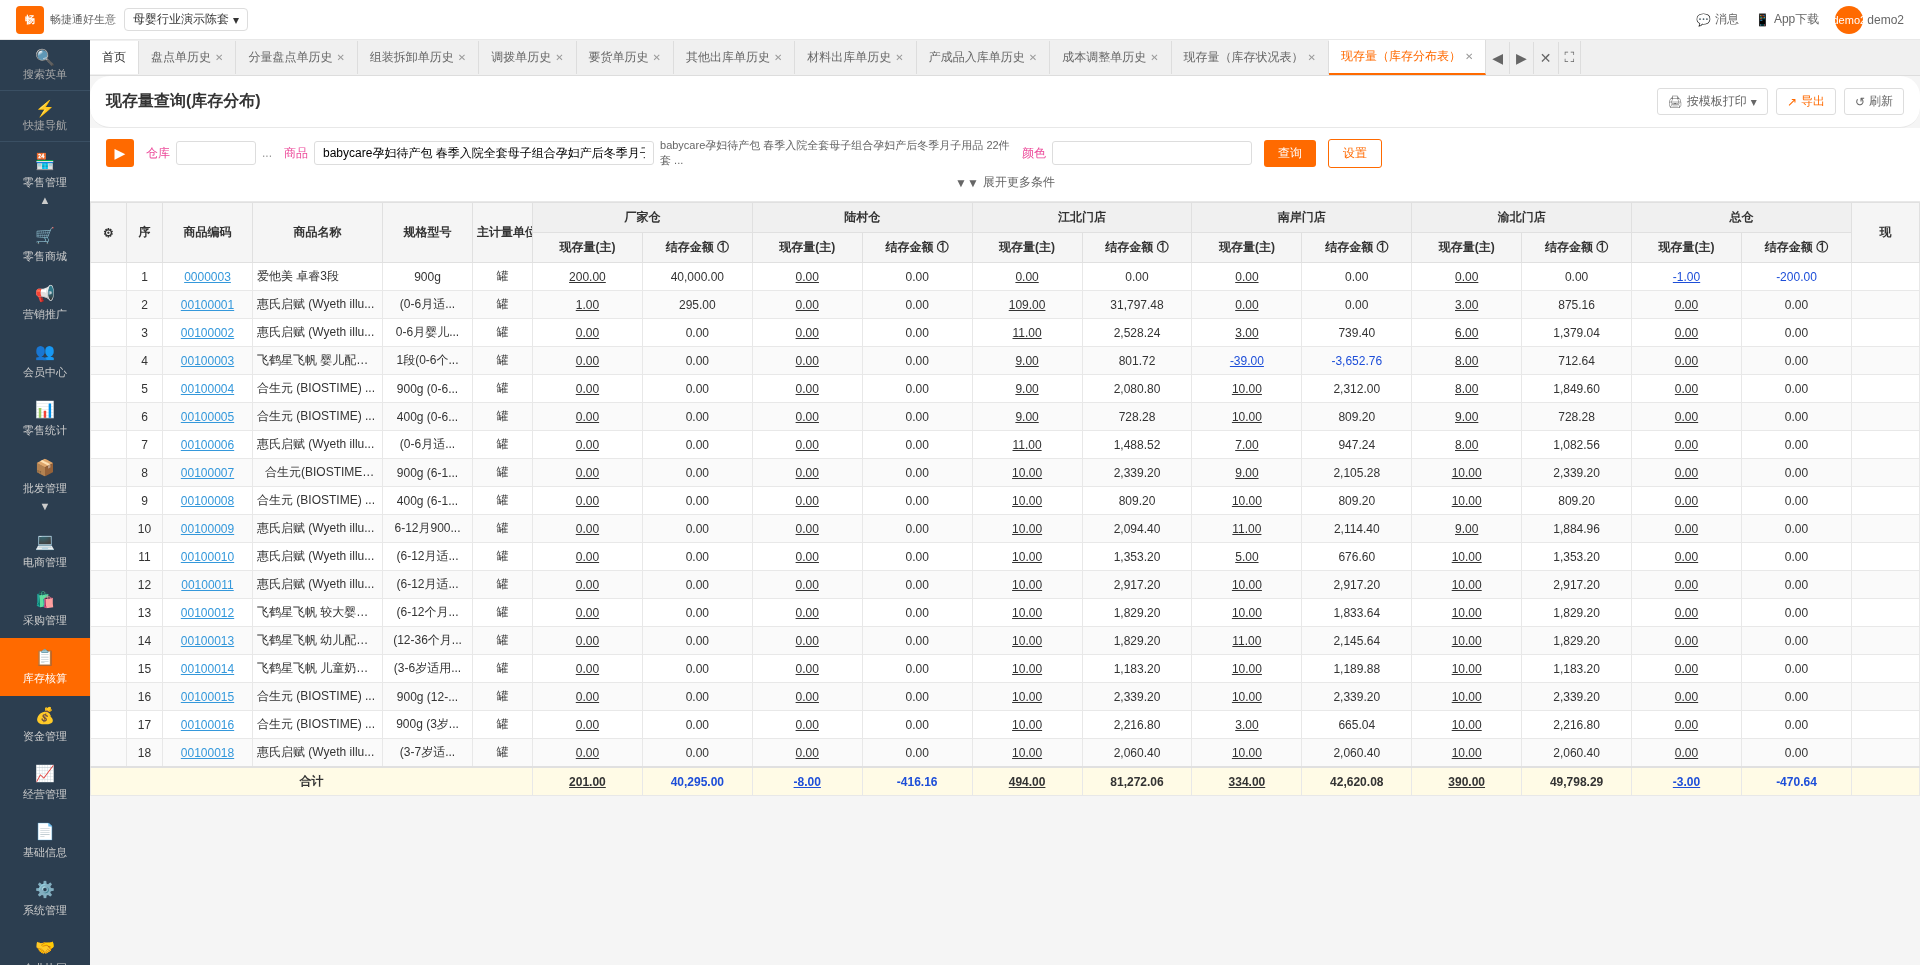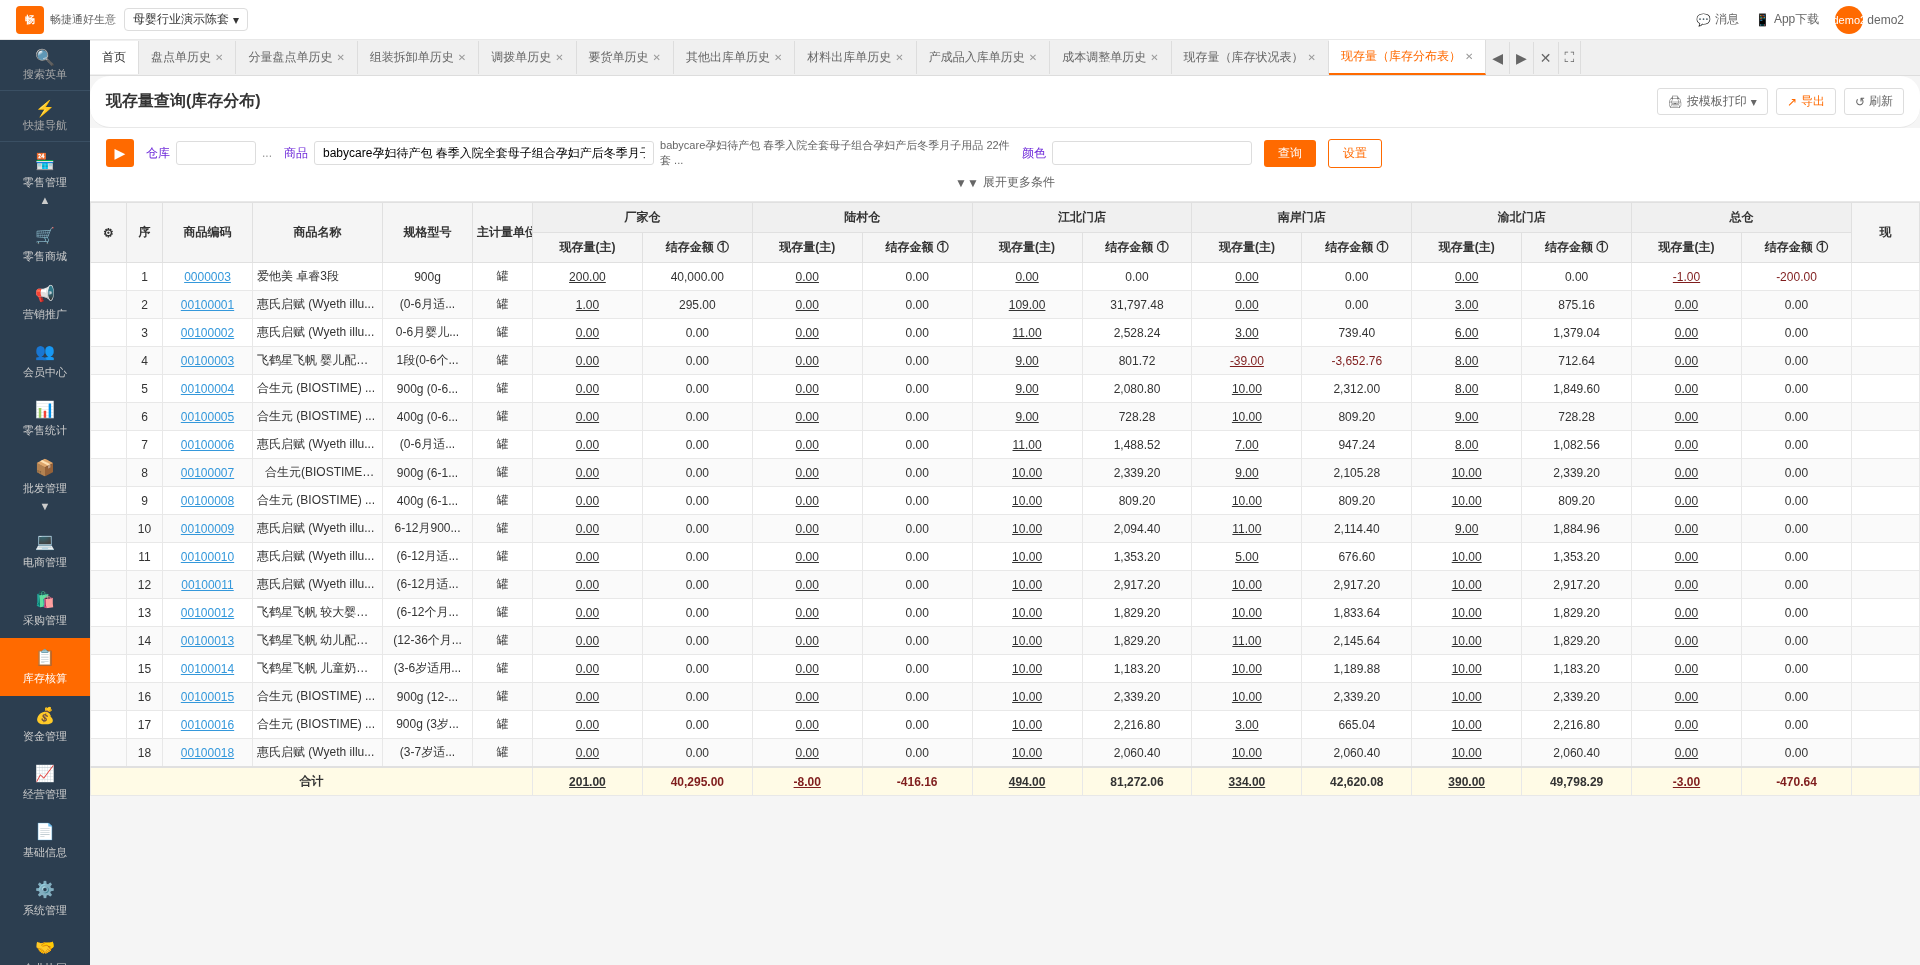--- a/index.html
+++ b/index.html
@@ -45,39 +45,39 @@
     .page-title { font-size: 16px; font-weight: bold; color: #333; }
     .page-actions { display: flex; align-items: center; gap: 8px; }
     .btn-print { display: flex; align-items: center; gap: 4px; padding: 4px 10px; border: 1px solid #ddd; border-radius: 3px; background: #fff; cursor: pointer; font-size: 12px; color: #666; }
     .btn-export { display: flex; align-items: center; gap: 4px; padding: 4px 10px; border: 1px solid #ddd; border-radius: 3px; background: #fff; cursor: pointer; font-size: 12px; color: #ff6a00; }
     .btn-refresh { display: flex; align-items: center; gap: 4px; padding: 4px 10px; border: 1px solid #ddd; border-radius: 3px; background: #fff; cursor: pointer; font-size: 12px; color: #666; }
 
     
     .search-area { background: #fff; padding: 10px 16px; border-bottom: 1px solid #e8e8e8; }
     .search-row { display: flex; align-items: center; gap: 12px; flex-wrap: nowrap; }
     .search-field { display: flex; align-items: center; gap: 6px; }
-    .search-label { font-size: 12px; color: #6d28d9; white-space: nowrap; }
+    .search-label { font-size: 12px; color: #ec4899; white-space: nowrap; }
     .search-input { border: 1px solid #ddd; border-radius: 3px; padding: 4px 8px; font-size: 12px; width: 80px; }
     .search-input-long { border: 1px solid #ddd; border-radius: 3px; padding: 4px 8px; font-size: 12px; width: 340px; }
     .search-input-color { border: 1px solid #ddd; border-radius: 3px; padding: 4px 8px; font-size: 12px; width: 200px; }
     .search-dots { color: #999; cursor: pointer; }
     .btn-search { background: #ff6a00; color: #fff; border: none; border-radius: 3px; padding: 5px 14px; cursor: pointer; font-size: 12px; }
     .btn-setting { background: #fff; color: #ff6a00; border: 1px solid #ff6a00; border-radius: 3px; padding: 5px 14px; cursor: pointer; font-size: 12px; }
     .expand-row { display: flex; justify-content: center; margin-top: 6px; }
     .expand-btn { display: flex; align-items: center; gap: 4px; color: #666; font-size: 12px; cursor: pointer; }
     .arrow-toggle { width: 28px; height: 28px; background: #ff6a00; color: #fff; border-radius: 3px; display: flex; align-items: center; justify-content: center; cursor: pointer; font-size: 14px; }
 
     
     .table-container { margin: 0; background: #fff; overflow-x: auto; }
     table { width: 100%; border-collapse: collapse; font-size: 12px; table-layout: fixed; min-width: 1600px; }
     thead th { background: #f5f5f5; border: 1px solid #e0e0e0; padding: 6px 4px; text-align: center; font-weight: bold; color: #333; white-space: nowrap; overflow: hidden; }
     thead th.group-header { background: #f0f0f0; }
     tbody td { border: 1px solid #e8e8e8; padding: 5px 4px; text-align: center; color: #333; overflow: hidden; text-overflow: ellipsis; white-space: nowrap; }
     tbody tr:nth-child(even) { background: #fafafa; }
-    .text-red { color: #7f1d1d; }
+    .text-red { color: #1d4ed8; }
     .text-blue { color: #3498db; }
     .underline { text-decoration: underline; cursor: pointer; }
 
     
     .table-footer { background: #fffbe6; border-top: 2px solid #e0e0e0; }
     .table-footer td { border: 1px solid #e8e8e8; padding: 5px 4px; text-align: center; font-weight: bold; }
 
     
     ::-webkit-scrollbar { width: 6px; height: 6px; }
     ::-webkit-scrollbar-track { background: #f1f1f1; }

